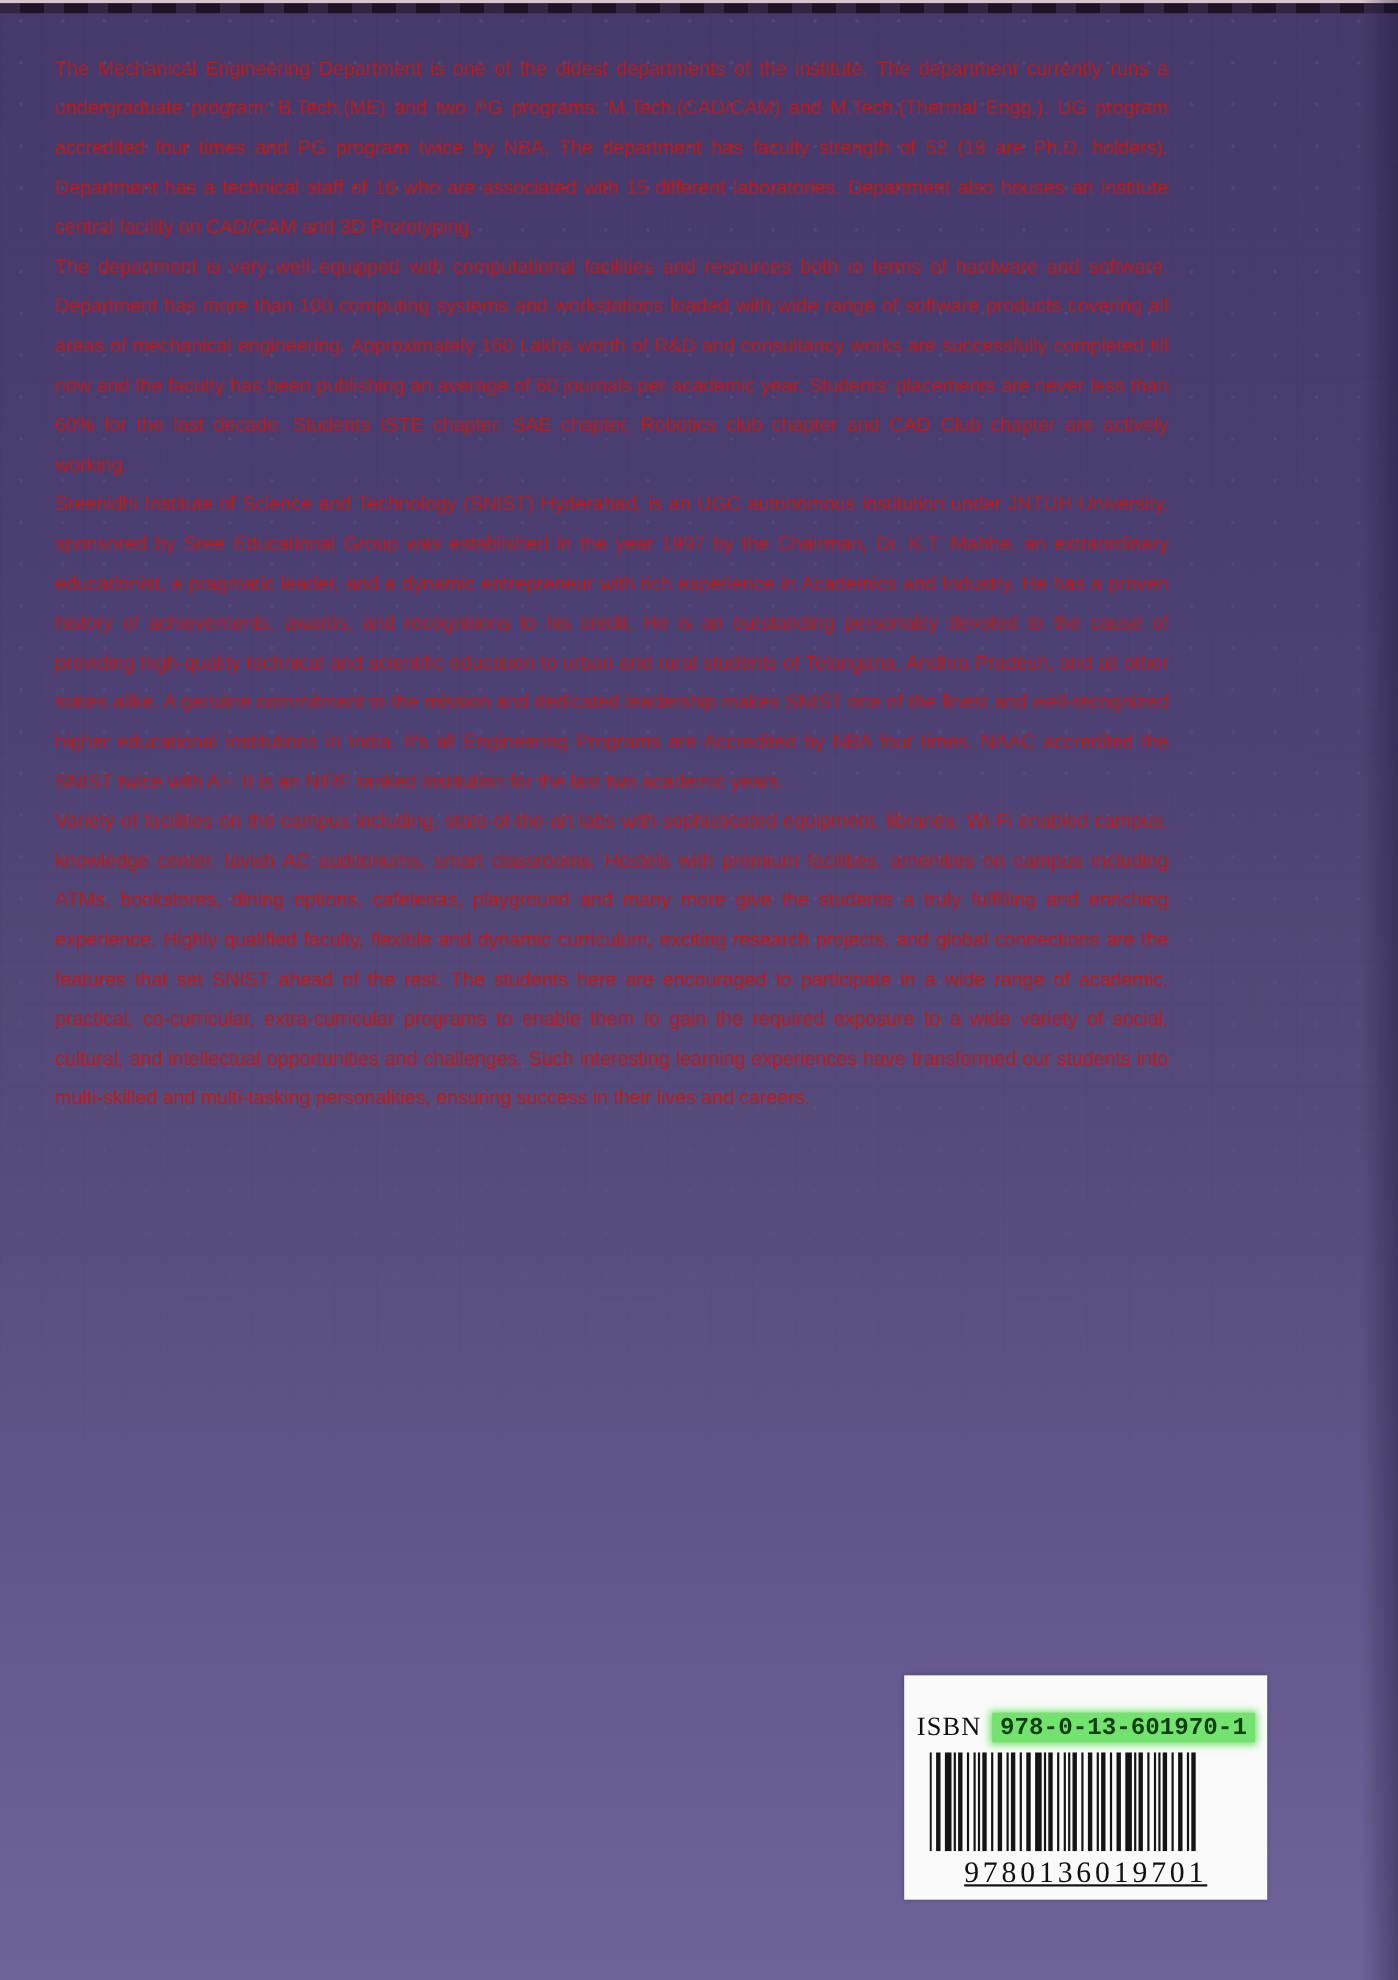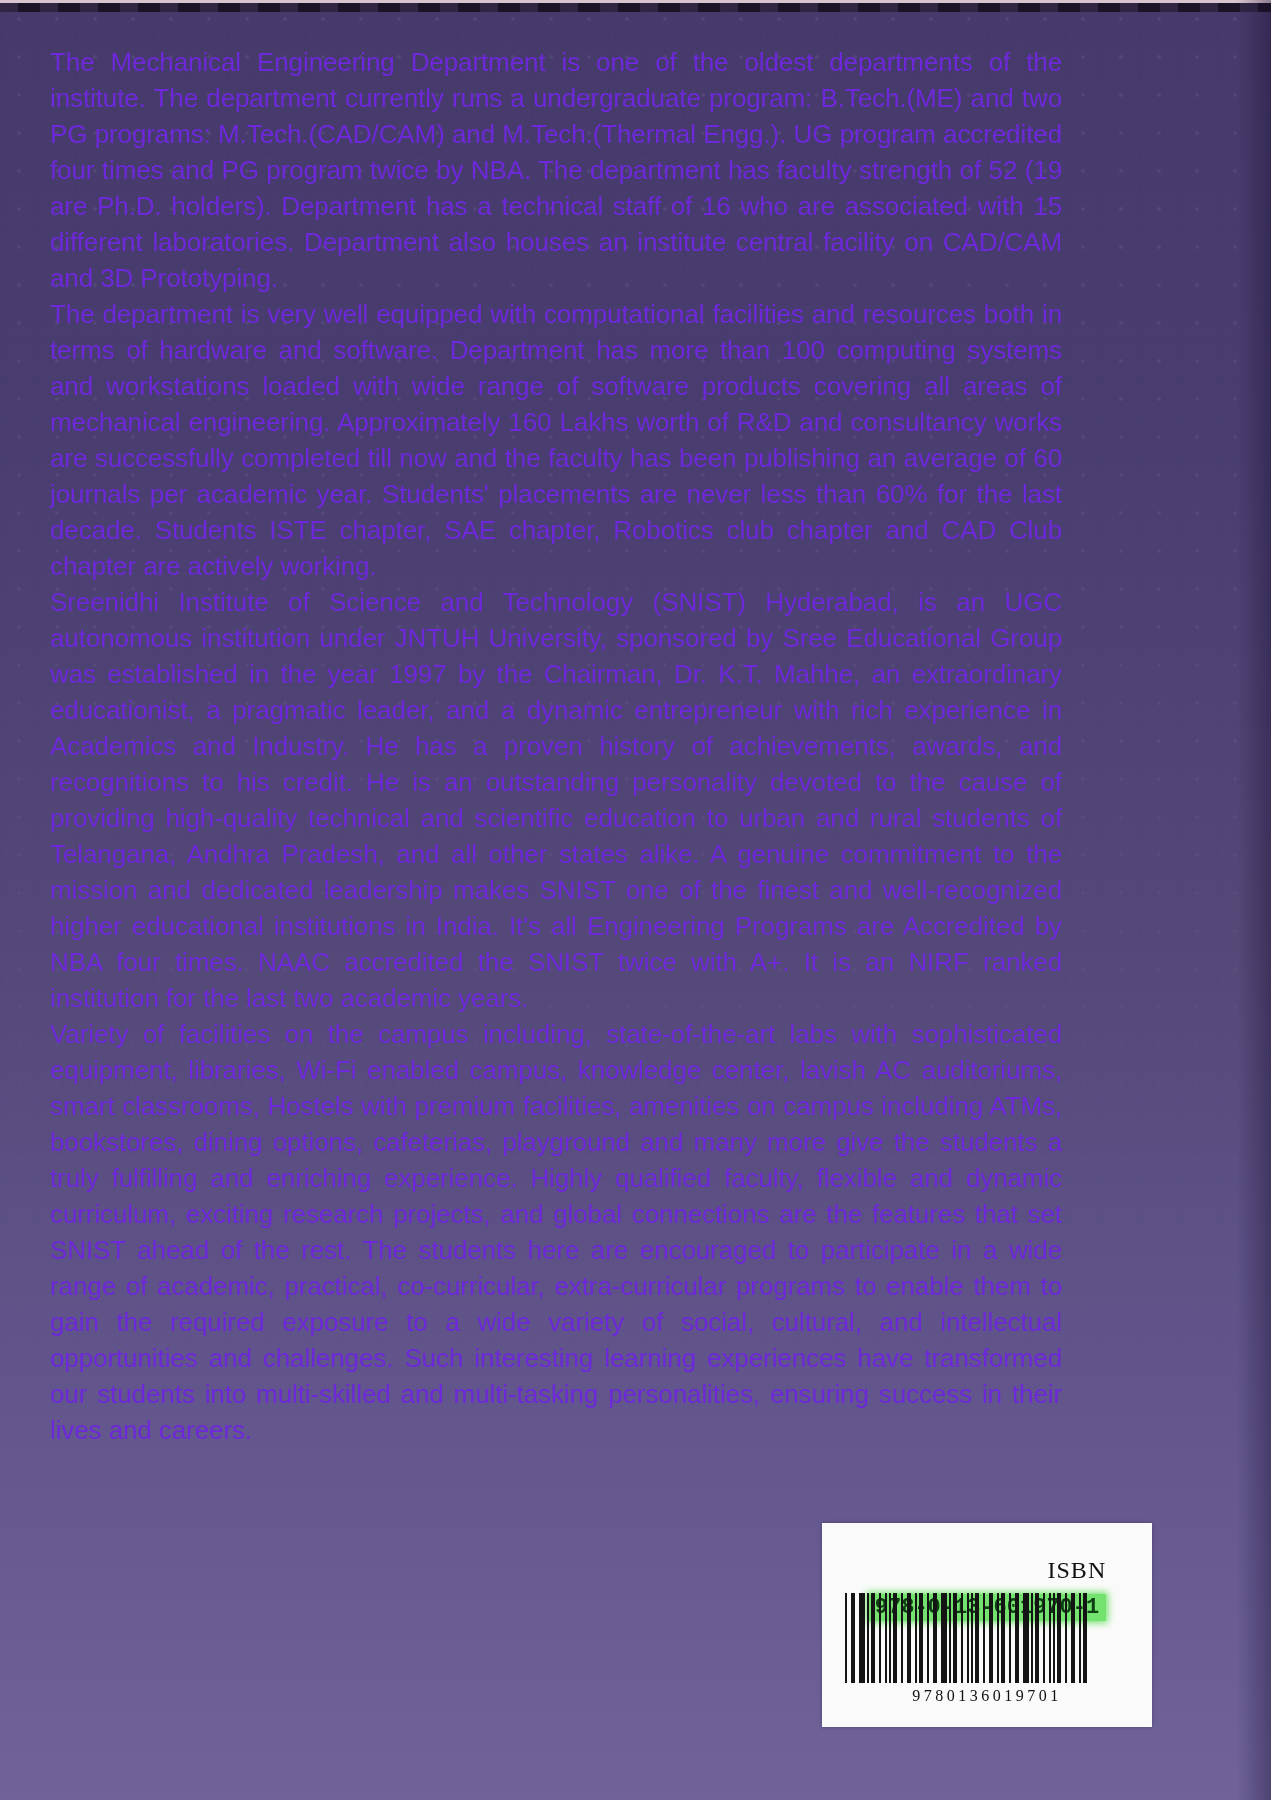--- a/index.html
+++ b/index.html
@@ -26,48 +26,48 @@
   .right-edge-shade{position:absolute;top:0;right:0;width:34px;height:100%;
     background:linear-gradient(90deg,rgba(25,15,45,0) 0%,rgba(25,15,45,.38) 100%);
     pointer-events:none;}
   .content{position:absolute;left:50px;top:44px;width:1012px;}
   .section-heading{
     font-size:24px;font-weight:bold;color:#e8c52f;letter-spacing:.4px;
     margin:0 0 13px 0;
   }
   .section-2 .section-heading{margin-top:44px;}
   .body-para{
-    margin:0;font-size:26px;line-height:36px;letter-spacing:-0.1px;
-    color:#6d28d9;text-align:justify;
+    margin:0;font-size:18px;line-height:36px;letter-spacing:-0.1px;
+    color:#b91c1c;text-align:justify;
   }
   .barcode-box{
     position:absolute;left:822px;top:1523px;width:330px;height:204px;
     background:#fafafa;box-shadow:0 0 4px rgba(0,0,0,.25);
     display:flex;flex-direction:column;align-items:center;
     box-sizing:border-box;padding-top:34px;
   }
-  .isbn-row{display:flex;align-items:flex-end;gap:10px;height:28px;flex-direction:column;}
+  .isbn-row{display:flex;align-items:flex-start;gap:10px;height:28px;}
   .isbn-label{
     font-family:"Liberation Serif","DejaVu Serif",serif;
     font-size:24px;color:#111;letter-spacing:1px;
   }
   .isbn-number{
     font-family:Liberation Mono, monospace;
     font-size:22px;font-weight:bold;color:#0d3f12;
     background:#74e26e;box-shadow:0 0 7px 2px #74e26e;
     padding:1px 7px;white-space:nowrap;
   }
   .barcode-bars{
     margin-top:8px;width:284px;height:90px;overflow:hidden;
     white-space:nowrap;font-size:0;line-height:0;
   }
   .ean-number{
     margin-top:4px;
     font-family:"Liberation Serif","DejaVu Serif",serif;
-    font-size:16px;color:#111;letter-spacing:3.5px;
+    font-size:27px;color:#111;letter-spacing:3.5px;text-decoration:underline;
   }
 </style>
 </head>
 <body>
 
 <div class="bg-pattern"></div>
 <div class="top-light-line"></div>
 <div class="top-dark-strip"></div>
 <div class="right-edge-shade"></div>
 

